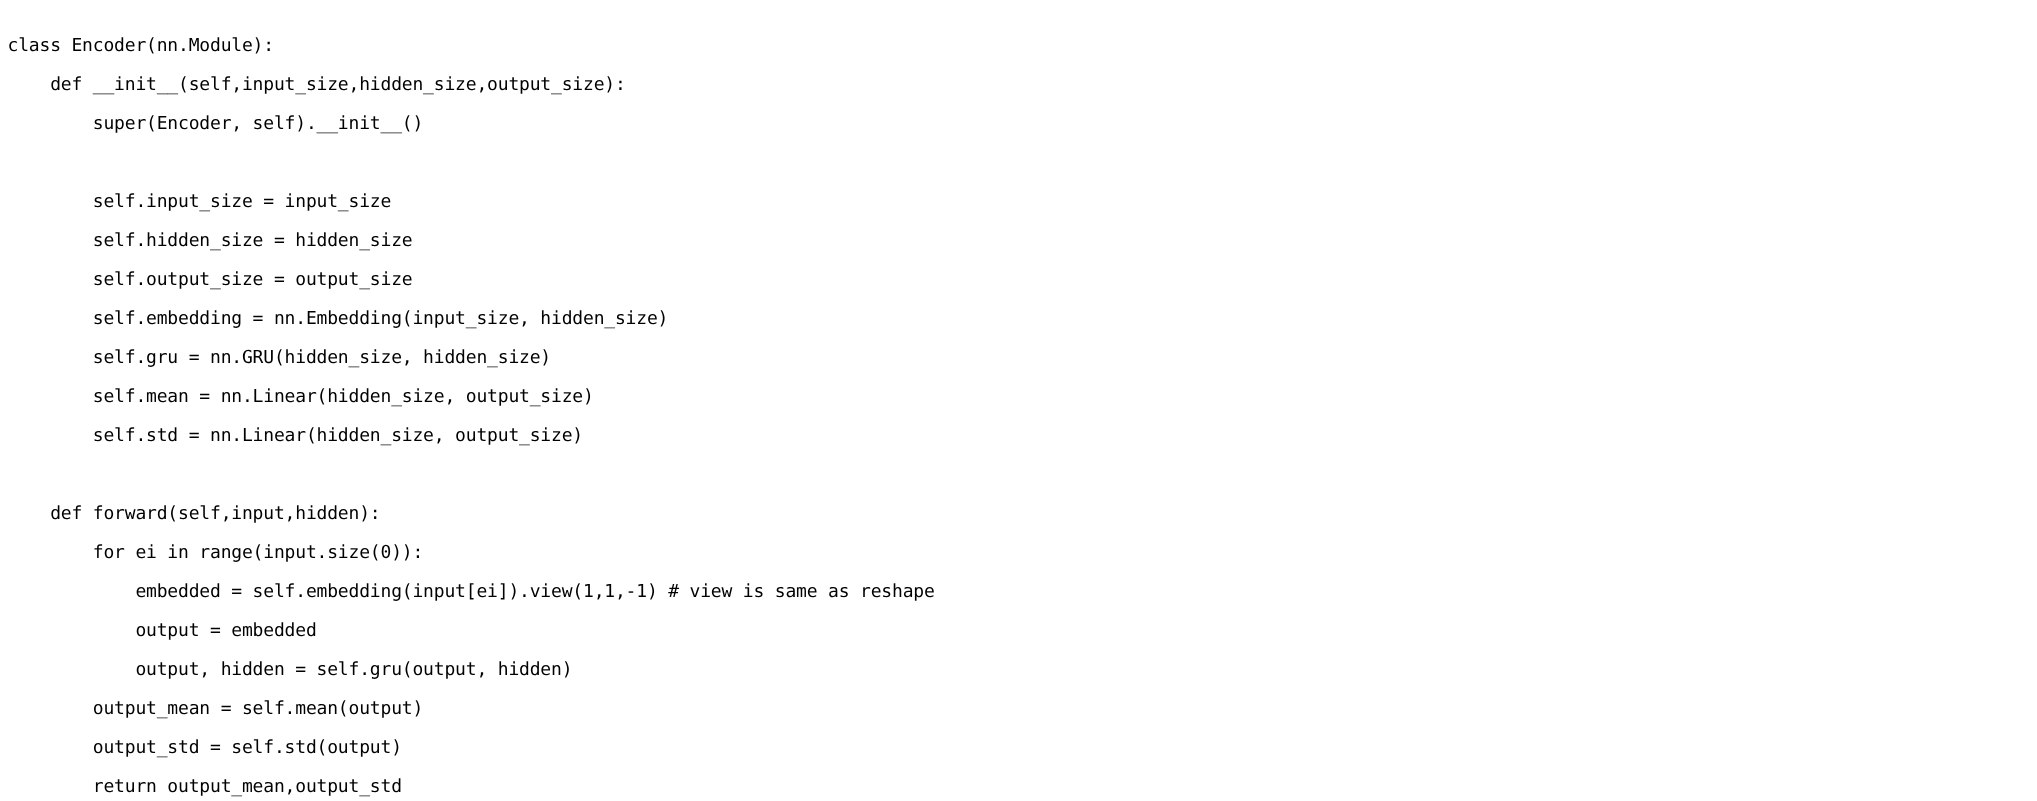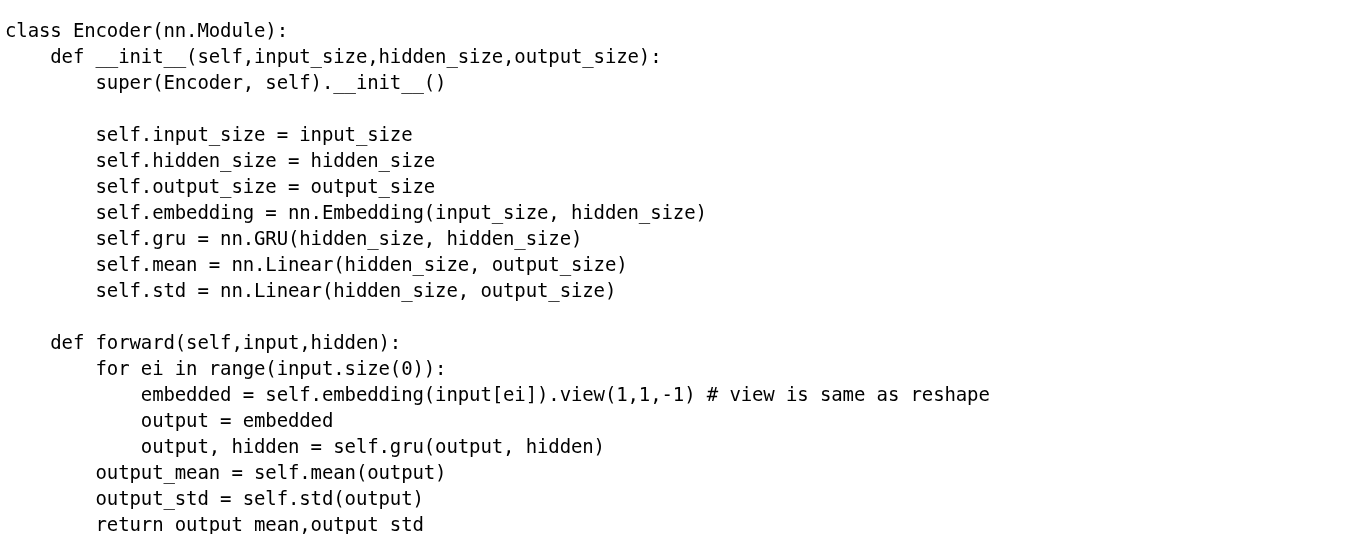--- a/index.html
+++ b/index.html
@@ -18,21 +18,21 @@
     position: absolute;
     left: 0;
     top: 0;
     width: 1358px;
     padding: 4px 0 0 5px;
     box-sizing: border-box;
   }
   .code-line {
     display: block;
     font-family: "DejaVu Sans Mono", "Liberation Mono", monospace;
-    font-size: 19px;
+    font-size: 12px;
     line-height: 26px;
     height: 26px;
     color: #000000;
     white-space: pre;
     letter-spacing: -0.12px;
     -webkit-font-smoothing: antialiased;
   }
   .code-line.blank {
     color: transparent;
   }

